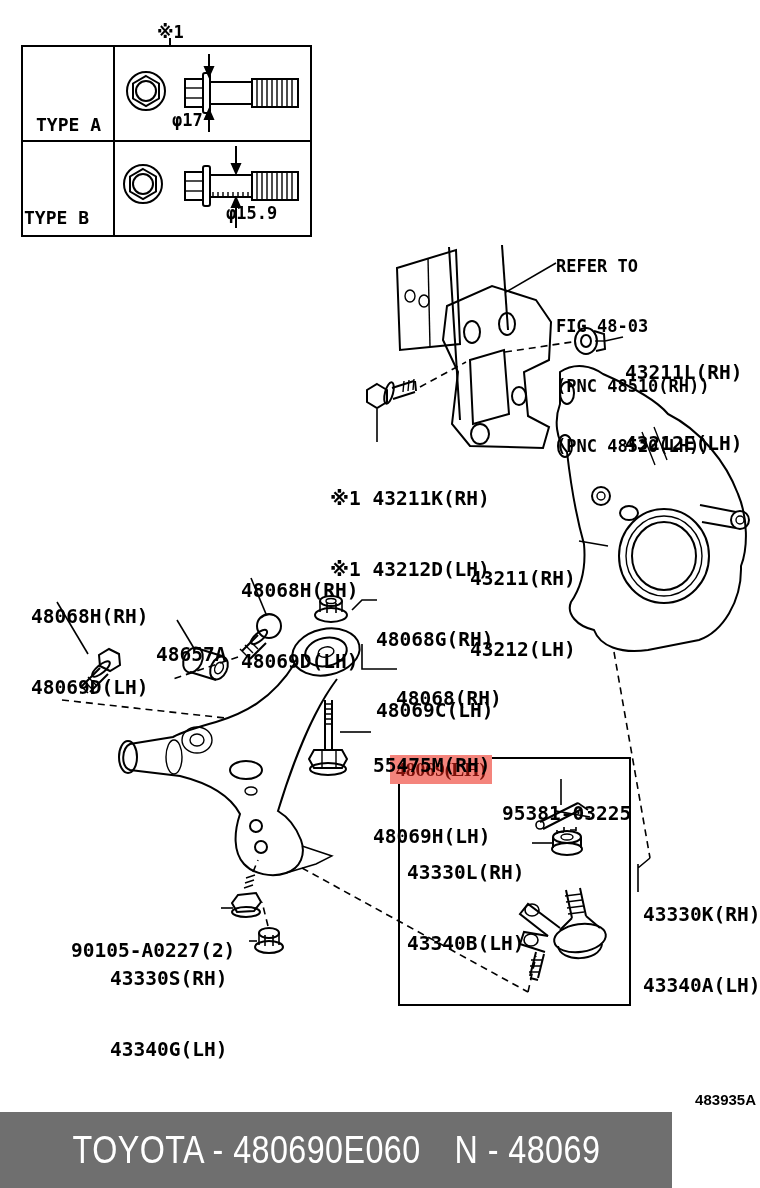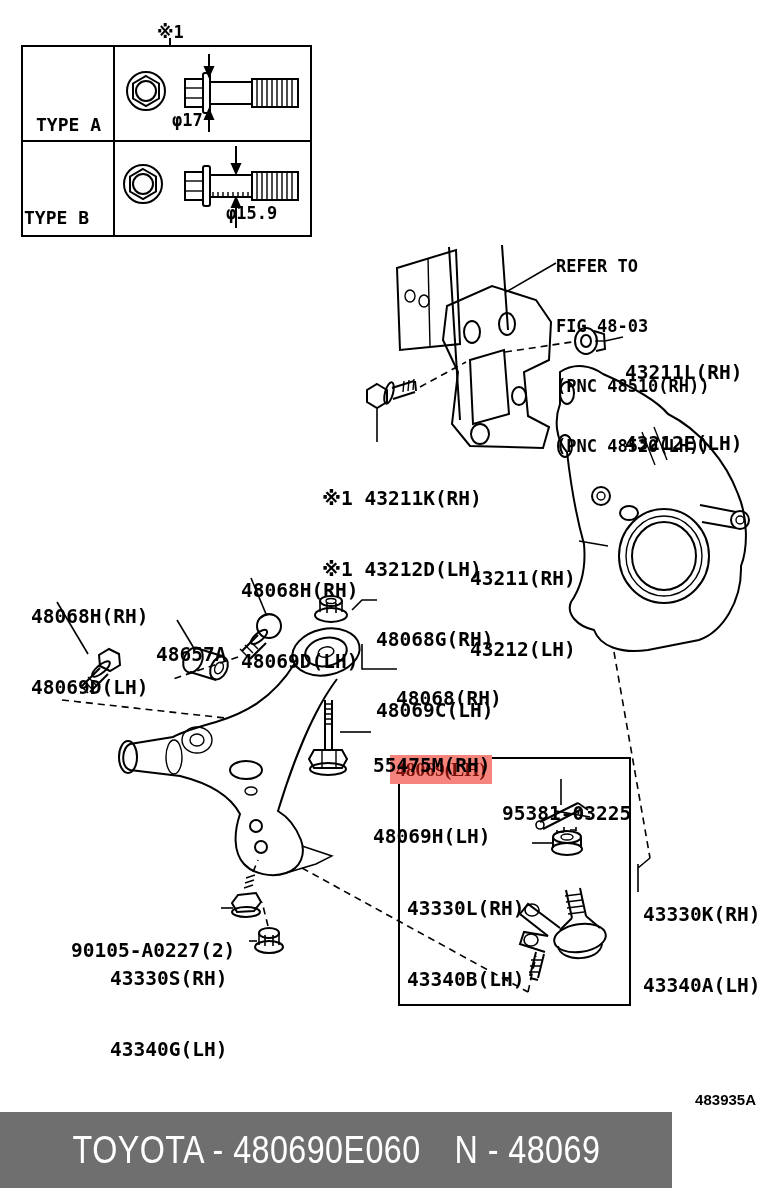--- a/index.html
+++ b/index.html
@@ -241,21 +241,21 @@
     <span class="l">FIG 48-03</span>
     <span class="l">(PNC 48510(RH))</span>
     <span class="l">(PNC 48520(LH))</span>
   </div>
 
   <div class="lbl" style="left:625px;top:314px;">
     <span class="l">43211L(RH)</span>
     <span class="l">43212E(LH)</span>
   </div>
 
-  <div class="lbl" style="left:322px;top:440px;">
+  <div class="lbl" style="left:330px;top:440px;">
     <span class="l">※1 43211K(RH)</span>
     <span class="l">※1 43212D(LH)</span>
   </div>
 
   <div class="lbl" style="left:470px;top:520px;">
     <span class="l">43211(RH)</span>
     <span class="l">43212(LH)</span>
   </div>
 
   <div class="lbl" style="left:31px;top:558px;">
@@ -284,21 +284,21 @@
 
   <div class="lbl" style="left:373px;top:707px;">
     <span class="l">55475M(RH)</span>
     <span class="l">48069H(LH)</span>
   </div>
 
   <div class="lbl" style="left:502px;top:755px;">
     <span class="l">95381-03225</span>
   </div>
 
-  <div class="lbl" style="left:407px;top:850px;">
+  <div class="lbl" style="left:407px;top:814px;">
     <span class="l">43330L(RH)</span>
     <span class="l">43340B(LH)</span>
   </div>
 
   <div class="lbl" style="left:643px;top:856px;">
     <span class="l">43330K(RH)</span>
     <span class="l">43340A(LH)</span>
   </div>
 
   <div class="lbl" style="left:71px;top:892px;">

